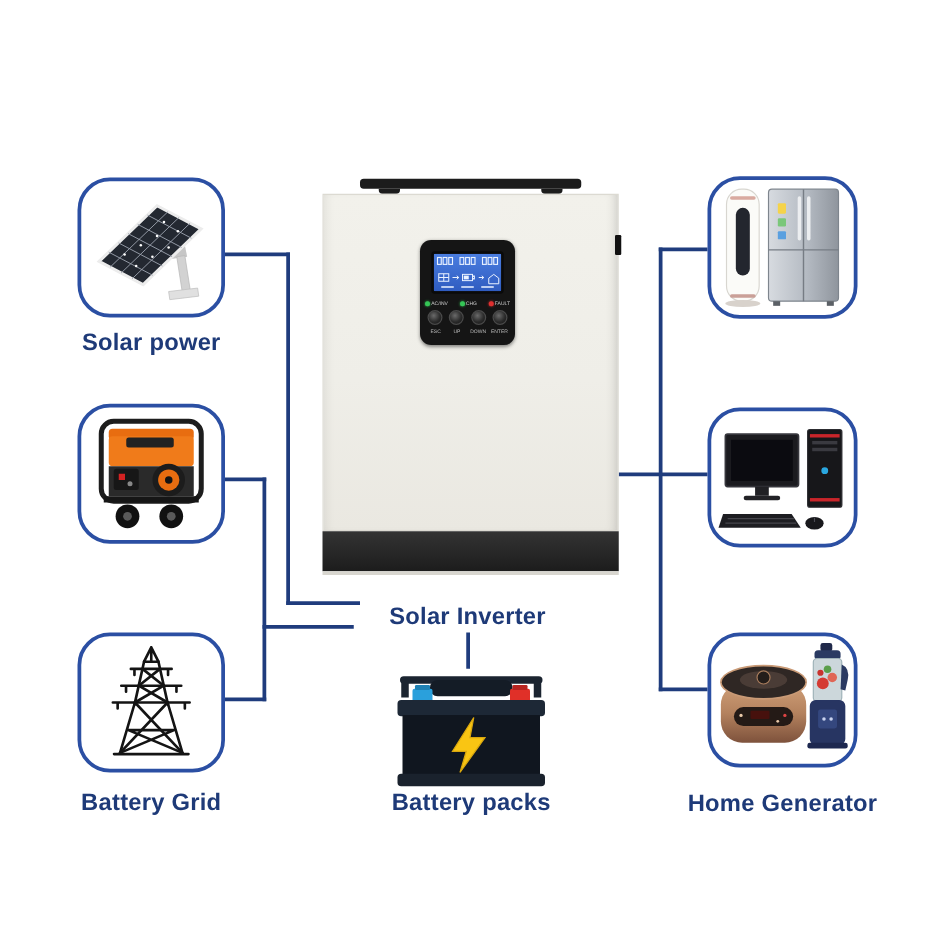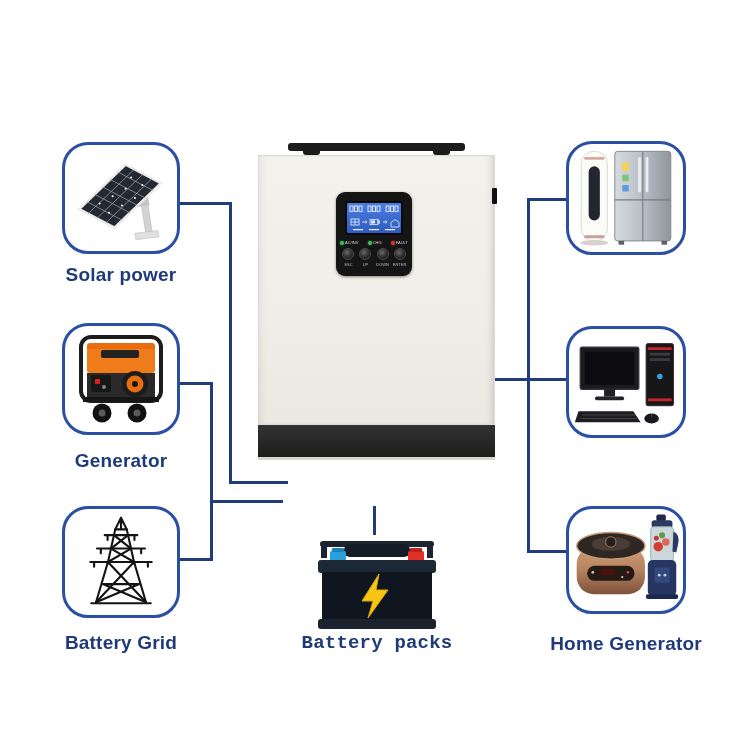--- a/index.html
+++ b/index.html
@@ -334,18 +334,18 @@
     <rect x="20" y="10" width="12" height="4" rx="1" fill="#1f81b4"></rect>
     <rect x="96" y="13" width="16" height="11" rx="1.5" fill="#e03028"></rect>
     <rect x="98" y="10" width="12" height="4" rx="1" fill="#b82420"></rect>
     <rect x="6" y="22" width="118" height="13" rx="3" fill="#1d2836"></rect>
     <rect x="10" y="34" width="110" height="50" fill="#10161f"></rect>
     <rect x="6" y="81" width="118" height="10" rx="3" fill="#1a222d"></rect>
     <polygon points="67,36 50,63 61,63 56,80 76,52 64,52" fill="#f9c513" stroke="#d9a70e" stroke-width="1"></polygon>
   </svg>
 
   <div class="node-label" style="left:21px; top:264px;">Solar power</div>
-  <div class="node-label" style="left:21px; top:450px;">Generator</div>
   <div class="node-label" style="left:21px; top:632px;">Battery Grid</div>
-  <div class="node-label" style="left:277px; top:632px;font-family:Liberation Mono, monospace;">Battery packs</div>
+  <div class="node-label" style="left:274px; top:483px;">Solar Inverter</div>
+  <div class="node-label" style="left:277px; top:632px;">Battery packs</div>
   <div class="node-label" style="left:526px; top:633px;">Home Generator</div>
 
 </div>
 
 </body></html>

